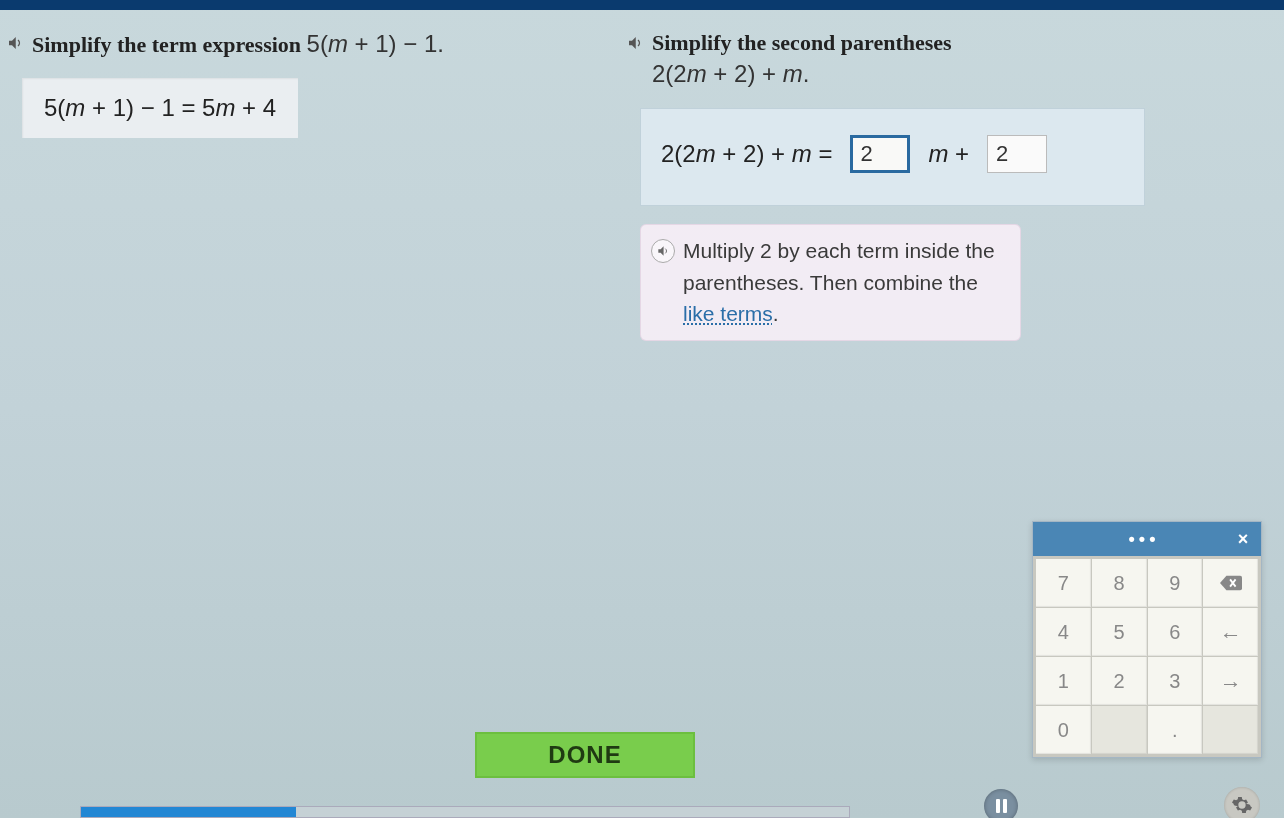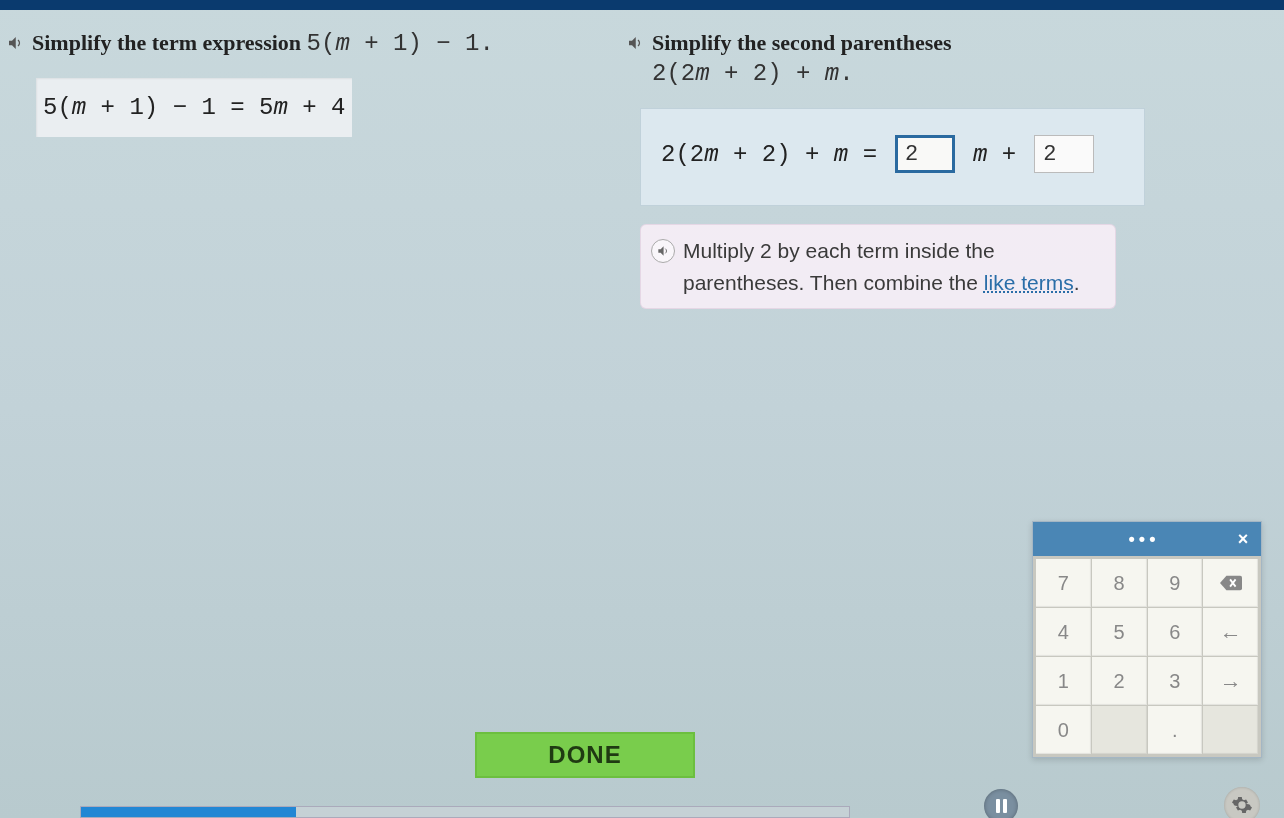--- a/index.html
+++ b/index.html
@@ -48,29 +48,29 @@
       height: 22px;
       display: inline-flex;
       align-items: center;
       justify-content: center;
       flex-shrink: 0;
       color: #555;
       margin-top: 4px;
     }
     .sound-icon svg { width: 18px; height: 18px; }
     .math {
-      font-family: Liberation Mono, monospace;
+      font-family: Liberation Sans, sans-serif;
       font-size: 24px;
     }
     .mvar { font-style: italic; }
     .answer-box-static {
       background: rgba(240,242,244,0.85);
-      padding: 16px 7px;
+      padding: 16px 22px;
       display: inline-block;
-      margin-left: 36px;
+      margin-left: 22px;
       font-size: 24px;
       box-shadow: inset 1px 1px 2px rgba(0,0,0,0.06);
       color: #222;
     }
     .answer-box-interactive {
       background: rgba(225,236,244,0.8);
       border: 1px solid rgba(180,200,210,0.7);
       padding: 26px 20px 32px 20px;
       margin: 4px 0 18px 20px;
       width: 505px;
@@ -100,21 +100,21 @@
     .input-slot.plain {
       border: 1px solid #bbb;
       background: #fafafa;
     }
     .hint-box {
       background: rgba(250,240,248,0.85);
       border: 1px solid rgba(220,200,220,0.6);
       border-radius: 6px;
       padding: 10px 14px 10px 10px;
       margin-left: 20px;
-      width: 476px;
+      width: 381px;
       display: flex;
       align-items: flex-start;
       gap: 8px;
       font-family: Arial, Helvetica, sans-serif;
       font-size: 21px;
       line-height: 1.5;
       color: #3a3a3a;
     }
     .hint-box .sound-circle {
       width: 24px; height: 24px; border-radius: 50%; border: 1px solid #aaa;

